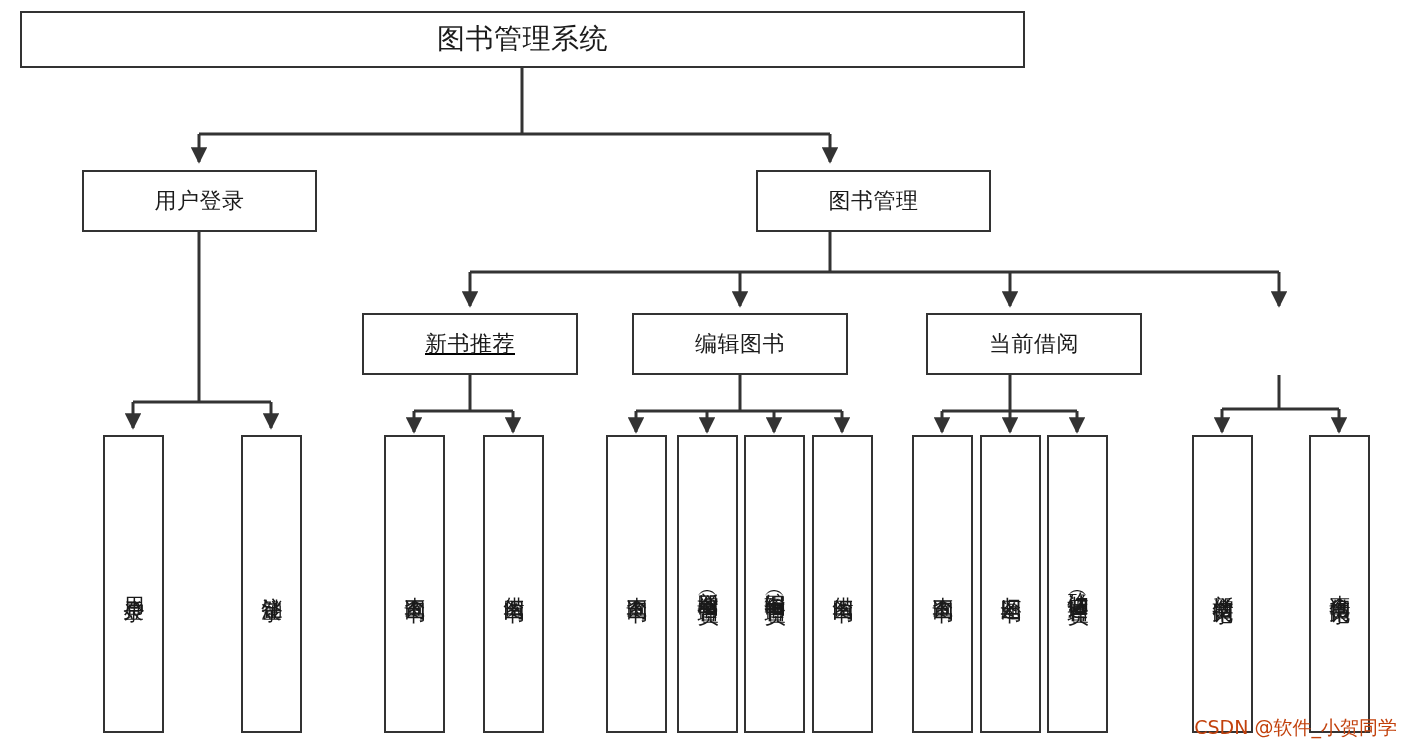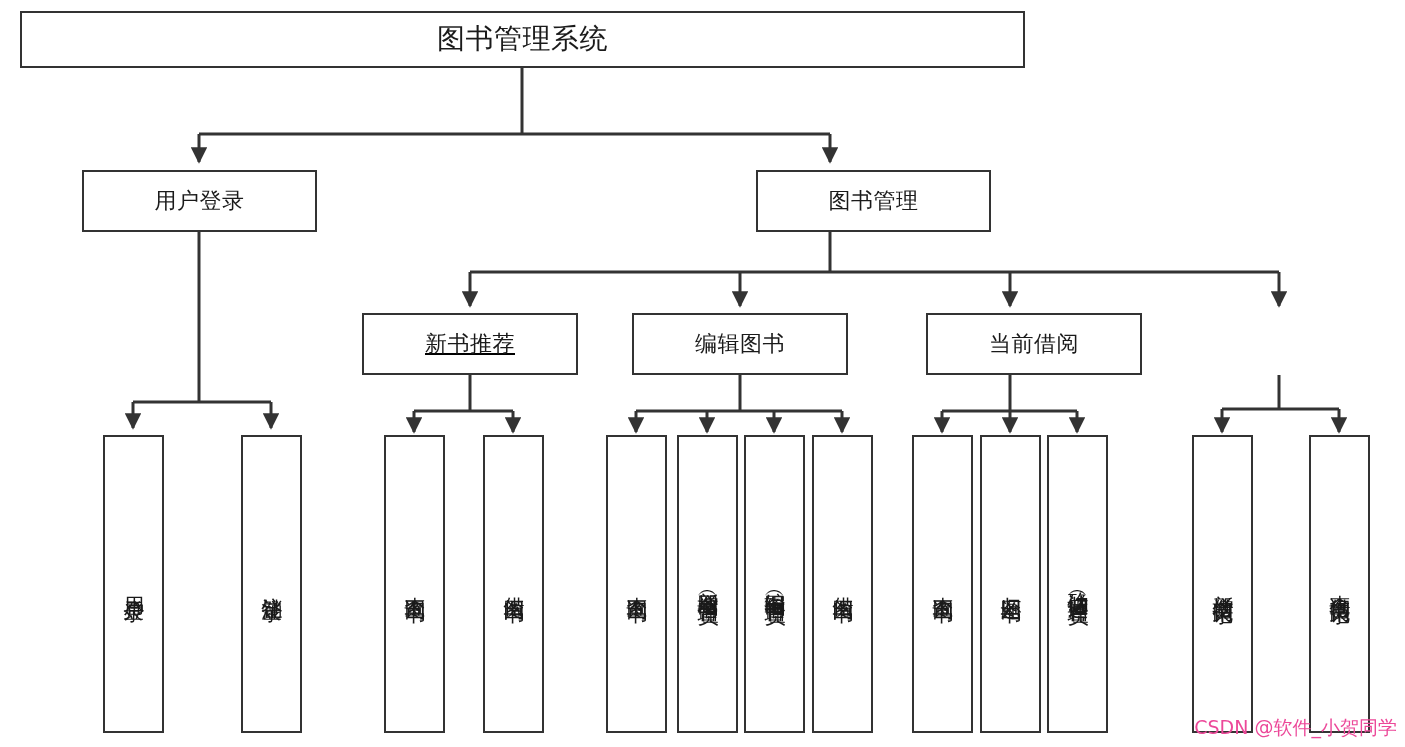--- a/index.html
+++ b/index.html
@@ -51,21 +51,21 @@
     line-height: 1.1;
   }
   .node-box.root .node-label {
     font-size: 28px;
   }
   #watermark {
     position: absolute;
     right: 8px;
     bottom: 6px;
     font-size: 19px;
-    color: #ec4899;
+    color: #c2410c;
     z-index: 5;
     white-space: nowrap;
     pointer-events: none;
   }
 </style>
 </head>
 <body>
 
 <div id="canvas">
 

